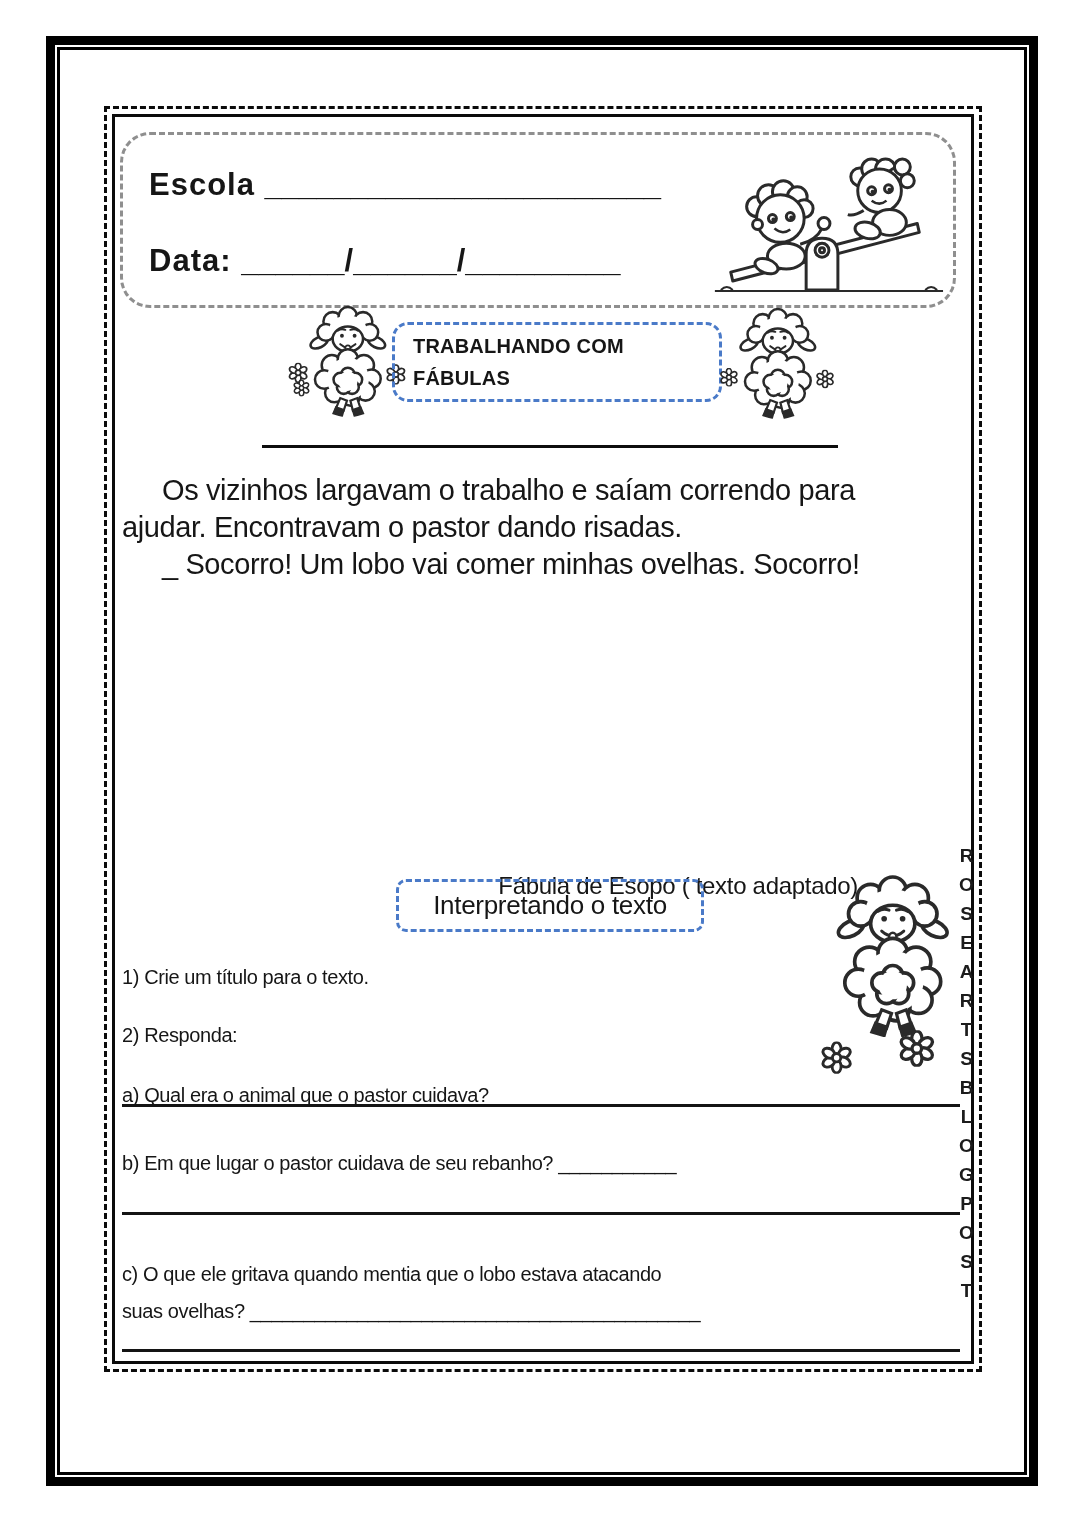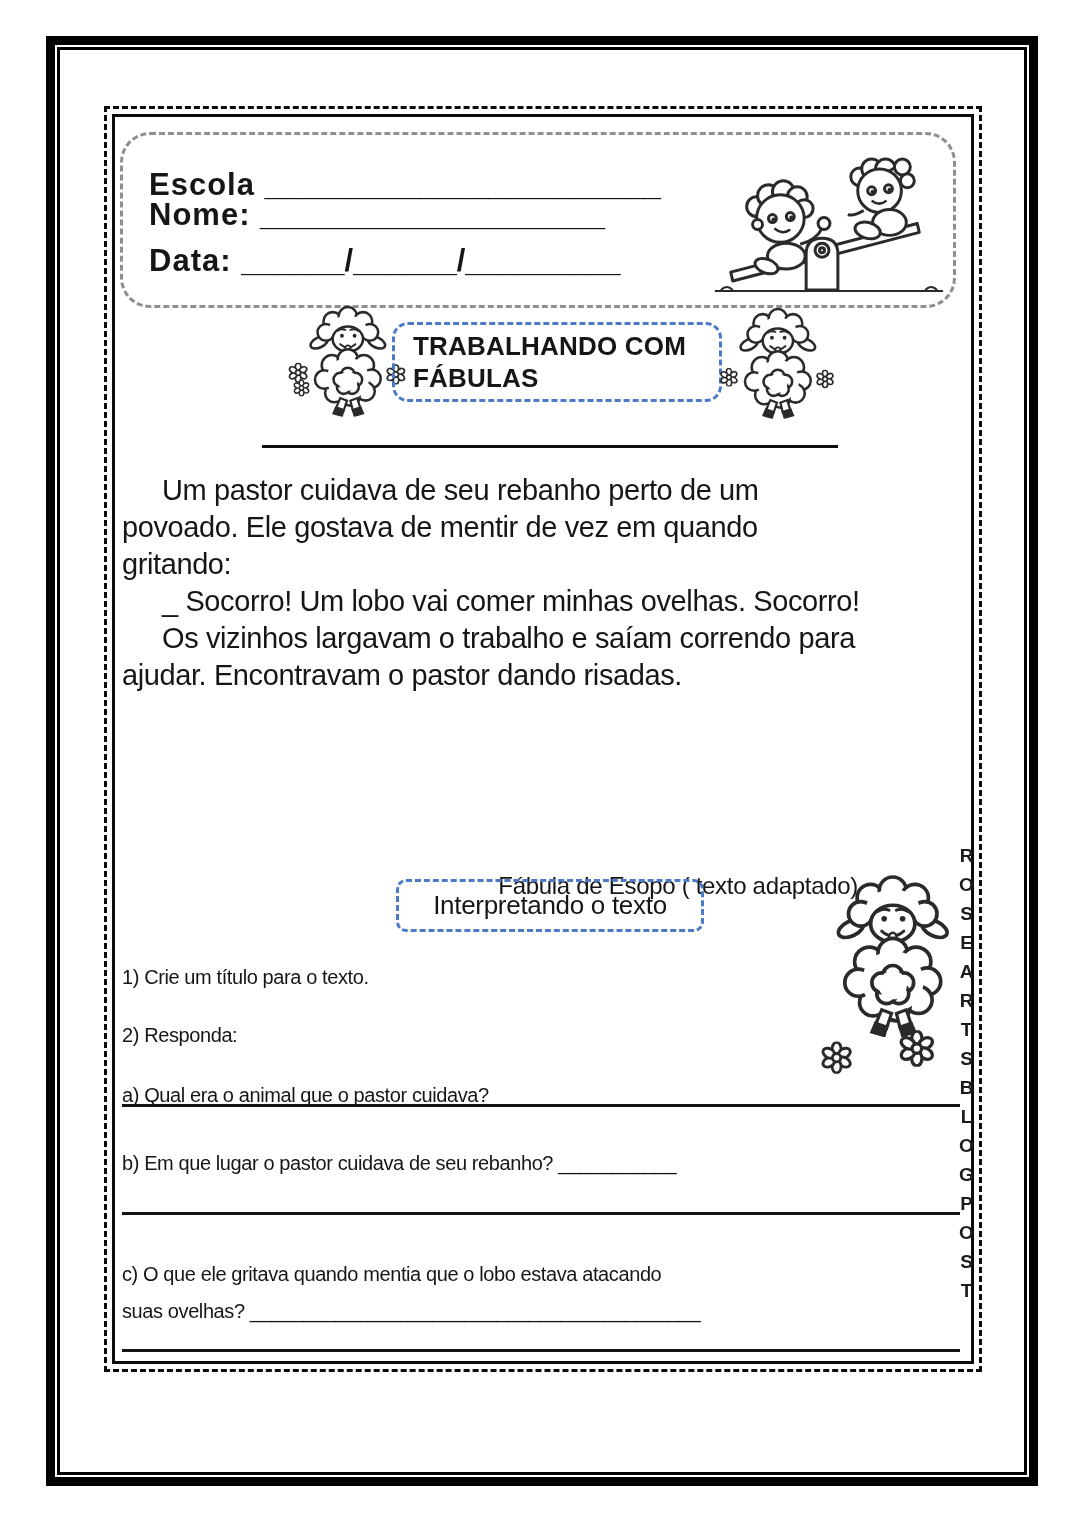--- a/index.html
+++ b/index.html
@@ -25,21 +25,21 @@
   .hrow.r3{top:108px;}
   .hline{font-weight:bold;letter-spacing:0;}
   .kids-art{position:absolute;right:4px;top:4px;width:248px;height:164px;}
   
   .sheep-small{position:absolute;width:118px;height:118px;}
   .sheep-left{left:288px;top:302px;}
   .sheep-right{left:718px;top:304px;}
   .title-box{position:absolute;left:392px;top:322px;width:330px;height:80px;
     border:3px dashed #4a7ac8;border-radius:16px;box-sizing:border-box;
     display:flex;align-items:center;padding-left:18px;}
-  .title-box span{font-weight:bold;font-size:26px;line-height:32px;letter-spacing:0.2px;}
+  .title-box span{font-weight:bold;font-size:20px;line-height:32px;letter-spacing:0.2px;}
   .title-line{position:absolute;left:262px;top:445px;width:576px;border-top:3px solid #0d0d0d;}
   
   .story{position:absolute;left:122px;top:472px;width:850px;}
   .story p{margin:0;font-size:29px;line-height:37px;letter-spacing:-0.4px;
     text-indent:40px;white-space:pre-line;}
   .attribution{position:absolute;left:122px;top:872px;width:736px;
     text-align:right;font-size:24px;letter-spacing:-0.3px;}
   
   .big-sheep{position:absolute;left:793px;top:872px;width:172px;height:204px;}
   .watermark{position:absolute;left:955px;top:845px;height:460px;z-index:5;
@@ -175,24 +175,20 @@
 </div>
 <div class="frame-dashdot">
   <div class="frame-solid"></div>
 </div>
 
 <div class="header-box">
   <div class="hrow r1">
     <span>Escola</span>
     <span class="hline">_______________________</span>
   </div>
-  <div class="hrow r2">
-    <span>Nome:</span>
-    <span class="hline">____________________</span>
-  </div>
   <div class="hrow r3">
     <span>Data:</span>
     <span class="hline">______/______/_________</span>
   </div>
   <svg class="kids-art" viewBox="0 0 250 165">
     <use href="#seesaw"></use>
   </svg>
 </div>
 
 <svg class="sheep-small sheep-left" viewBox="0 0 140 132">
@@ -206,26 +202,23 @@
 </div>
 <svg class="sheep-small sheep-right" viewBox="0 0 140 132">
   <use href="#sheep" x="16" y="0" width="110" height="132"></use>
   <use href="#flower" x="2" y="72" width="22" height="22"></use>
   <use href="#flower" x="116" y="74" width="22" height="22"></use>
 </svg>
 
 <div class="title-line"></div>
 
 <div class="story">
-  <p>Um pastor cuidava de seu rebanho perto de um
-povoado. Ele gostava de mentir de vez em quando
-gritando:</p>
-  <p>_ Socorro! Um lobo vai comer minhas ovelhas. Socorro!</p>
   <p>Os vizinhos largavam o trabalho e saíam correndo para
 ajudar. Encontravam o pastor dando risadas.</p>
+  <p>_ Socorro! Um lobo vai comer minhas ovelhas. Socorro!</p>
 </div>
 
 <div class="attribution">Fábula de Esopo ( texto adaptado)</div>
 
 <svg class="big-sheep" viewBox="0 0 150 178">
   <use href="#sheep" x="28" y="2" width="118" height="142"></use>
   <use href="#flower" x="24" y="148" width="28" height="28"></use>
   <use href="#flower" x="92" y="138" width="32" height="32"></use>
 </svg>
 <div class="watermark">ROSEARTSBLOGPOST</div>

